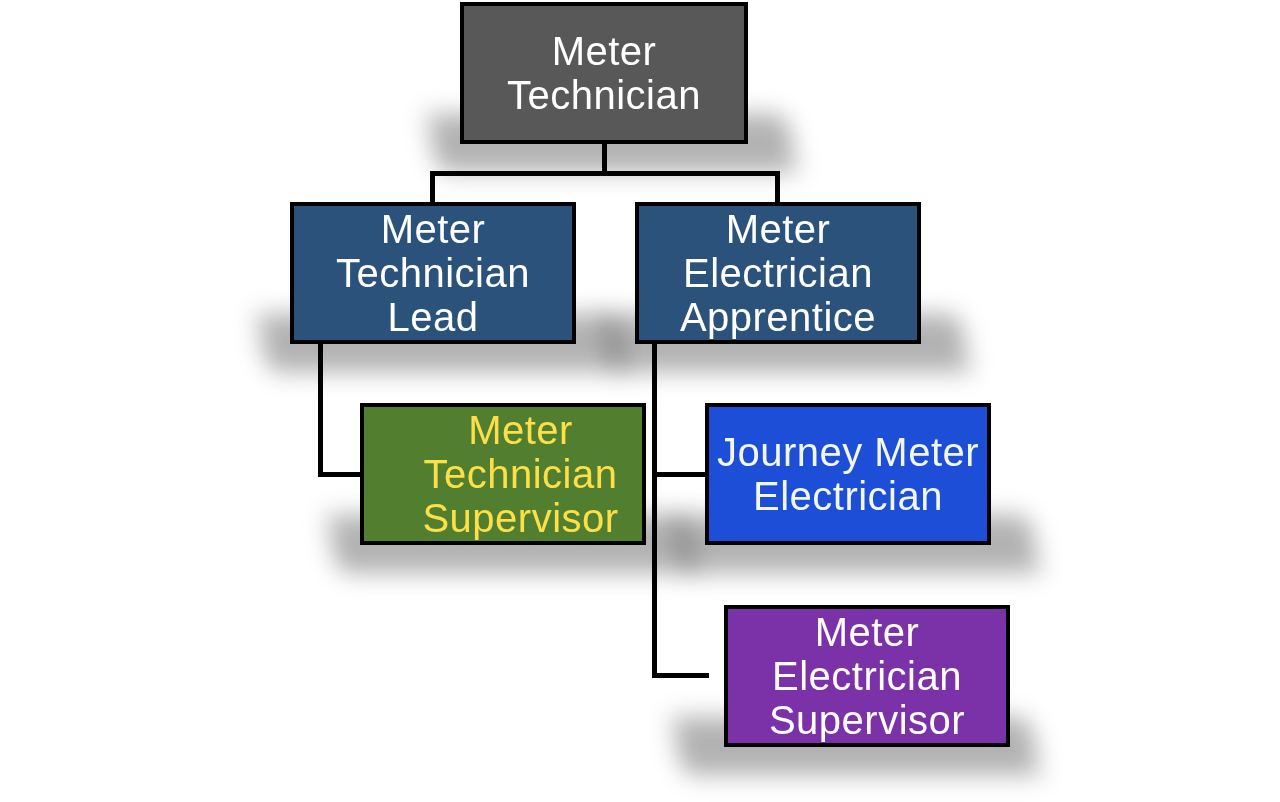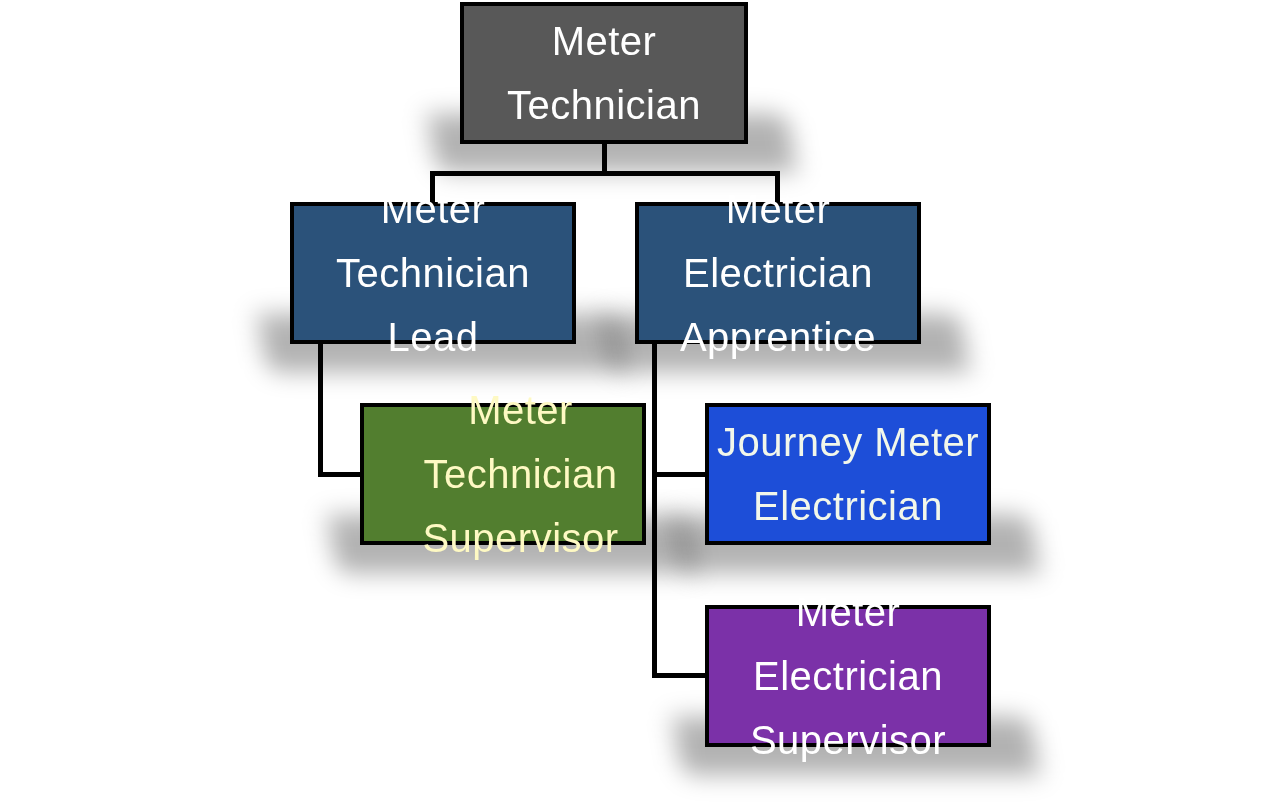--- a/index.html
+++ b/index.html
@@ -55,30 +55,30 @@
     width: 286px;
     height: 142px;
     border: 4px solid #000000;
     display: flex;
     align-items: center;
     justify-content: center;
     text-align: center;
   }
   .node .label {
     font-size: 40px;
-    line-height: 64px;
+    line-height: 44px;
     letter-spacing: 0.5px;
     padding: 0 2px;
   }
   .pos-root       { left: 460px; top: 2px; width: 288px; }
   .pos-lead       { left: 290px; top: 202px; }
   .pos-apprentice { left: 635px; top: 202px; }
   .pos-tech-sup   { left: 360px; top: 403px; }
   .pos-journey    { left: 705px; top: 403px; }
-  .pos-elec-sup   { left: 705px; top: 605px; }
+  .pos-elec-sup   { left: 724px; top: 605px; }
 </style>
 </head>
 <body>
 
 <div class="canvas">
 
   <div class="shadow sh-root"></div>
   <div class="shadow sh-lead"></div>
   <div class="shadow sh-apprentice"></div>
   <div class="shadow sh-tech-sup"></div>
@@ -100,21 +100,21 @@
   </div>
 
   <div class="node pos-apprentice" style="background-color: rgb(43, 82, 122); color: rgb(255, 255, 255);">
     <span class="label">Meter Electrician Apprentice</span>
   </div>
 
   <div class="node pos-lead" style="background-color: rgb(43, 82, 122); color: rgb(255, 255, 255);">
     <span class="label">Meter Technician Lead</span>
   </div>
 
-  <div class="node pos-tech-sup" style="background-color: rgb(82, 126, 47); color: #fef9c3; padding-left: 35px;">
+  <div class="node pos-tech-sup" style="background-color: rgb(82, 126, 47); color: #fde047; padding-left: 35px;">
     <span class="label">Meter Technician Supervisor</span>
   </div>
 
   <div class="node pos-journey" style="background-color: #1d4ed8; color: rgb(242, 247, 234);">
     <span class="label">Journey Meter Electrician</span>
   </div>
 
   <div class="node pos-elec-sup" style="background-color: rgb(123, 49, 168); color: rgb(255, 255, 255);">
     <span class="label">Meter Electrician Supervisor</span>
   </div>

